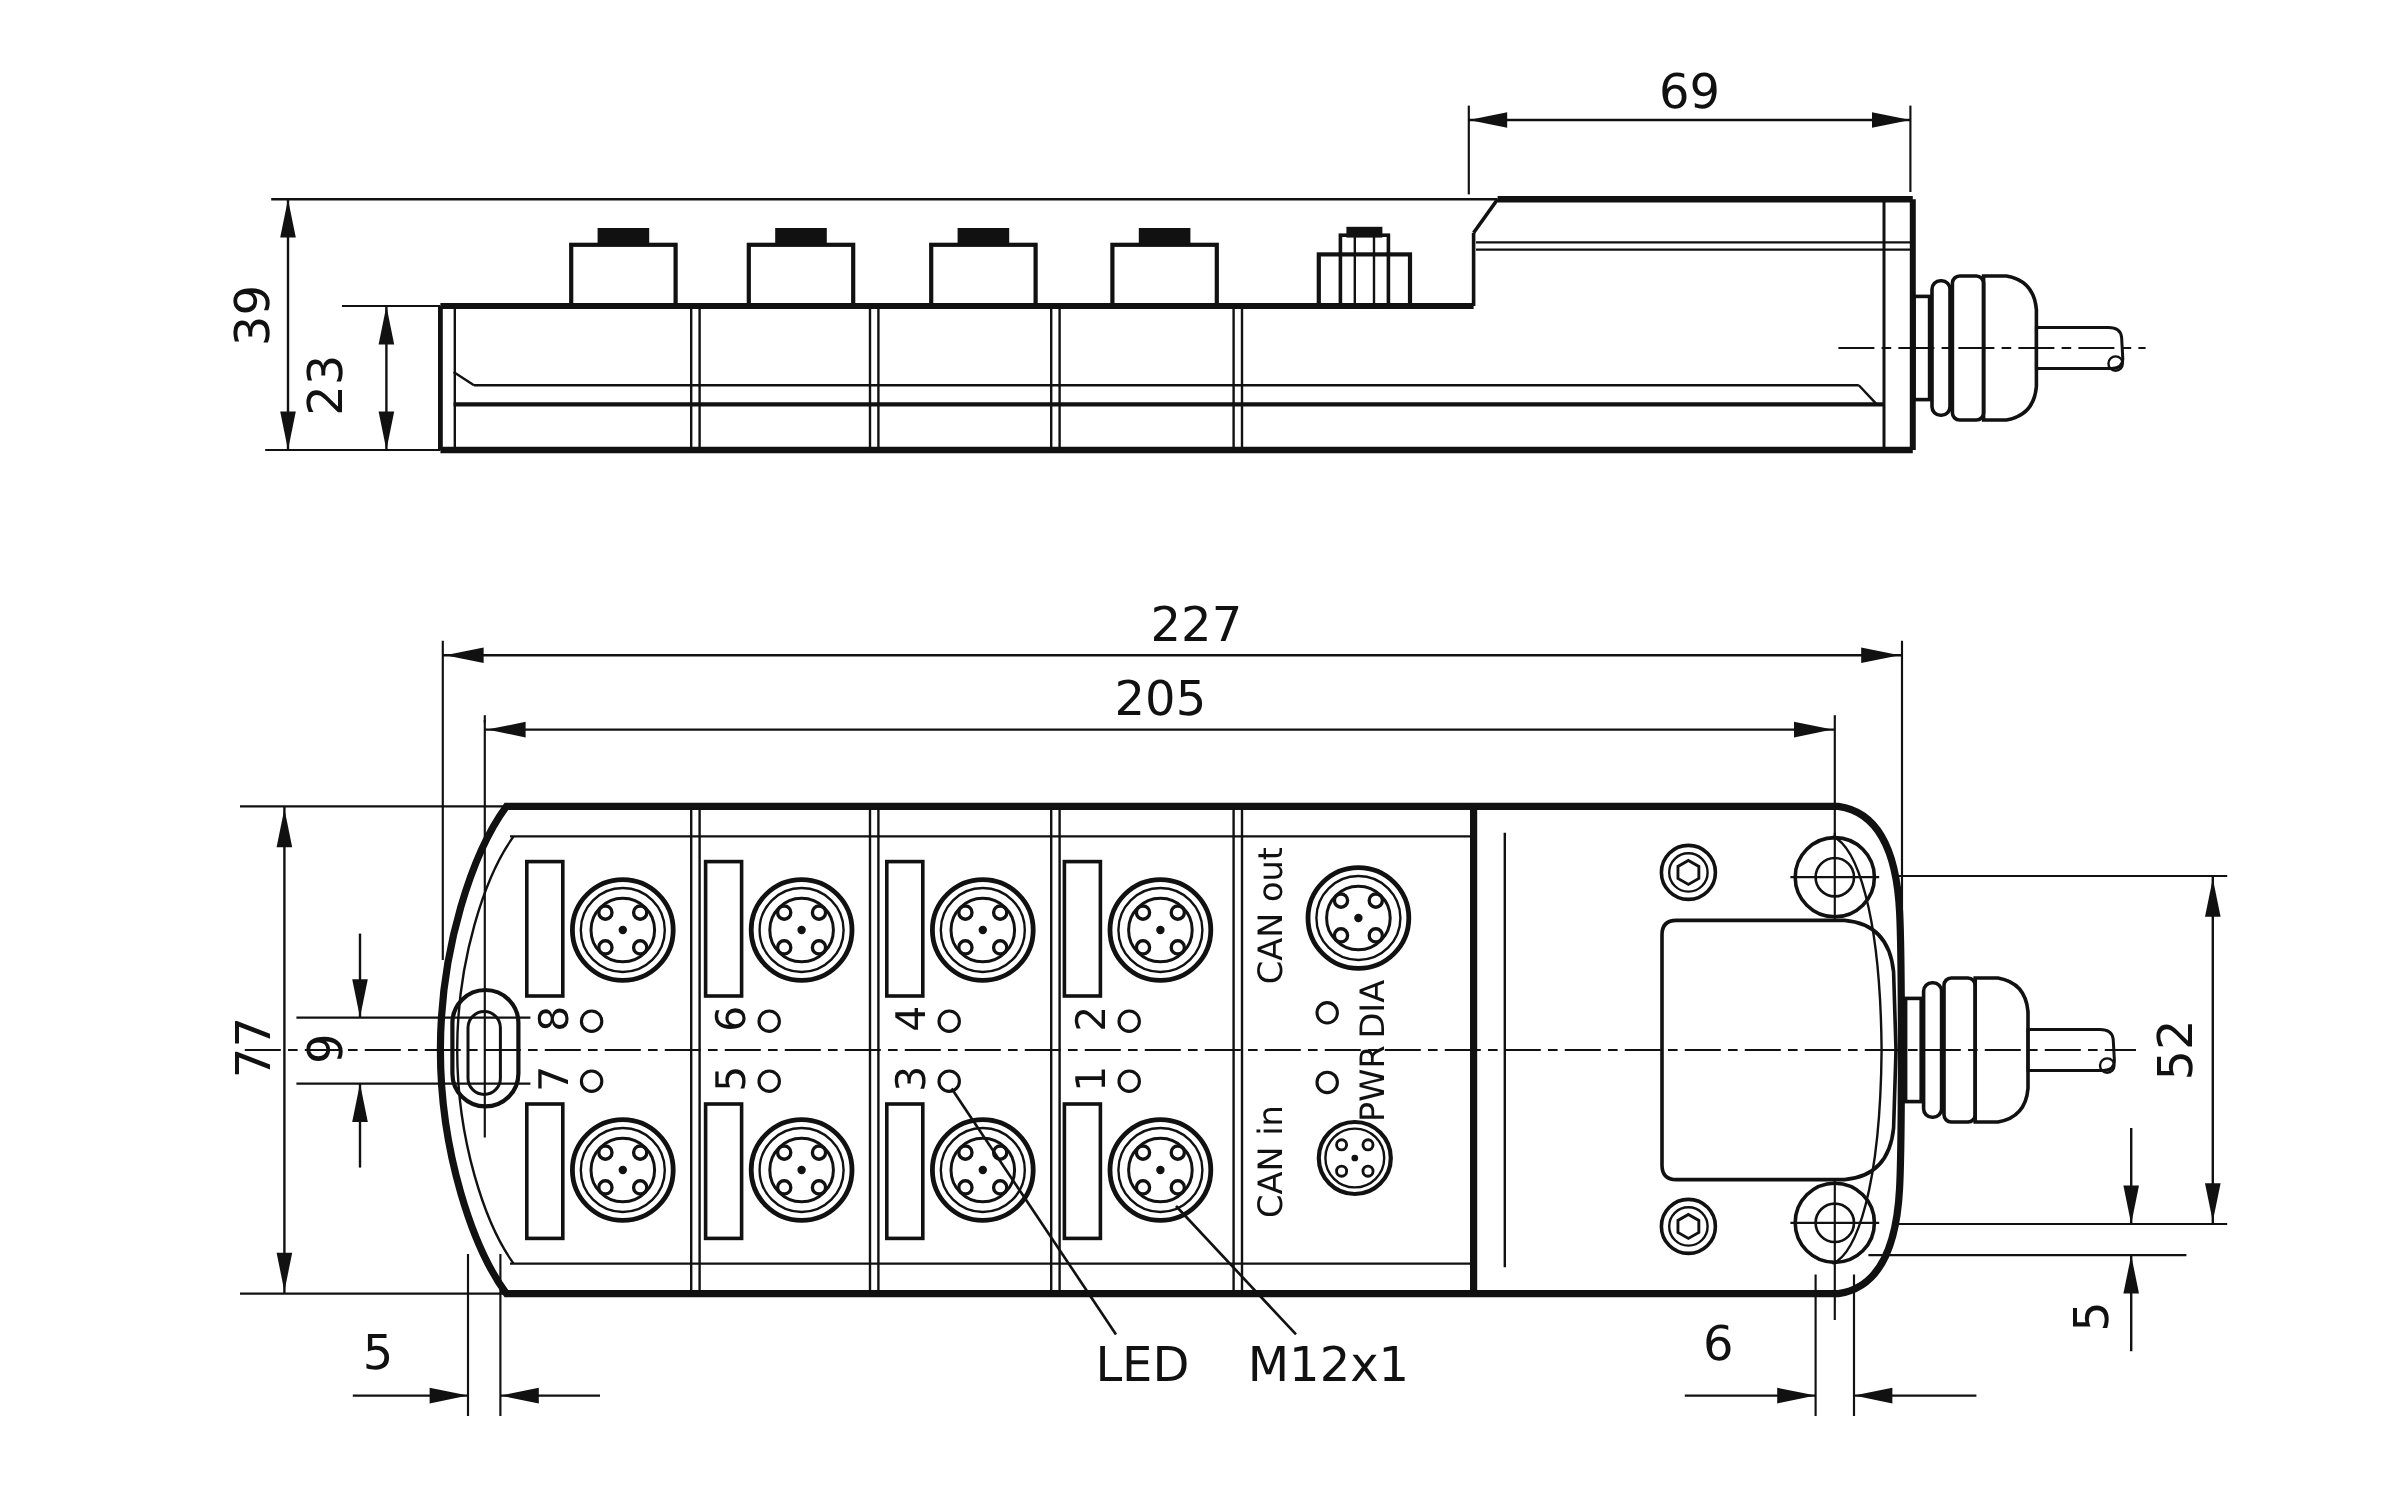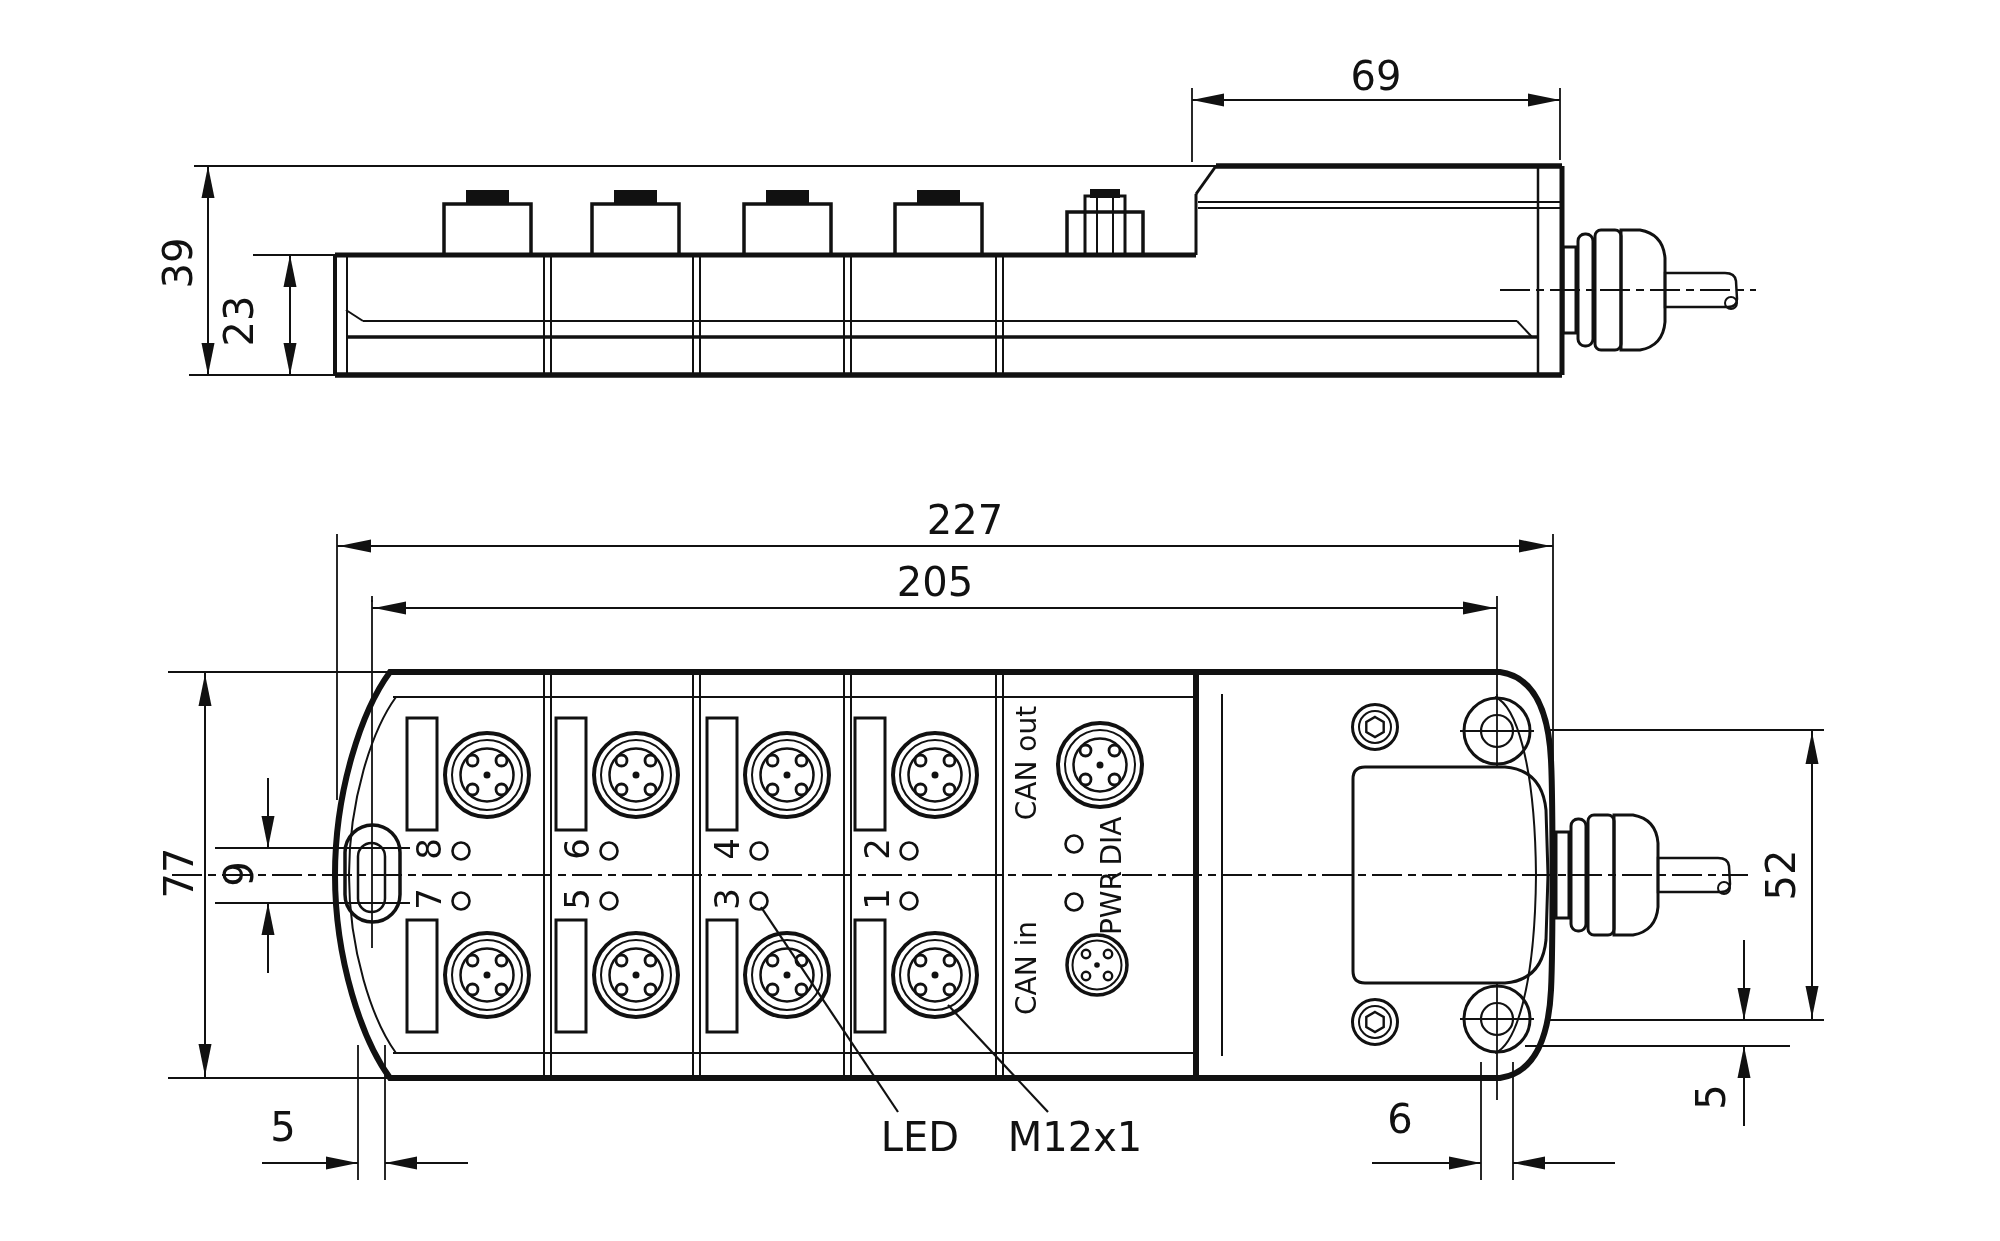--- a/index.html
+++ b/index.html
@@ -1,16 +1,16 @@
 <!DOCTYPE html>
 <html><head>
 <meta charset="utf-8">
 <style>
   html,body{margin:0;padding:0;background:#fff;}
-  .stage{width:1856px;height:1241px;background:#fff;position:relative;overflow:hidden;}
+  .stage{width:1856px;height:1241px;background:#fff;position:relative;overflow:hidden;margin-left:32px;}
   svg{display:block;}
   .t{font-family:"DejaVu Sans", "Liberation Sans", sans-serif; fill:#111; }
   .d40{font-size:40px;}
   .d34{font-size:34px;}
   .d28{font-size:28px;}
   .mid{text-anchor:middle;}
   .ln{stroke:#111;fill:none;}
   .fill{fill:#111;stroke:none;}
 </style>
 </head>

